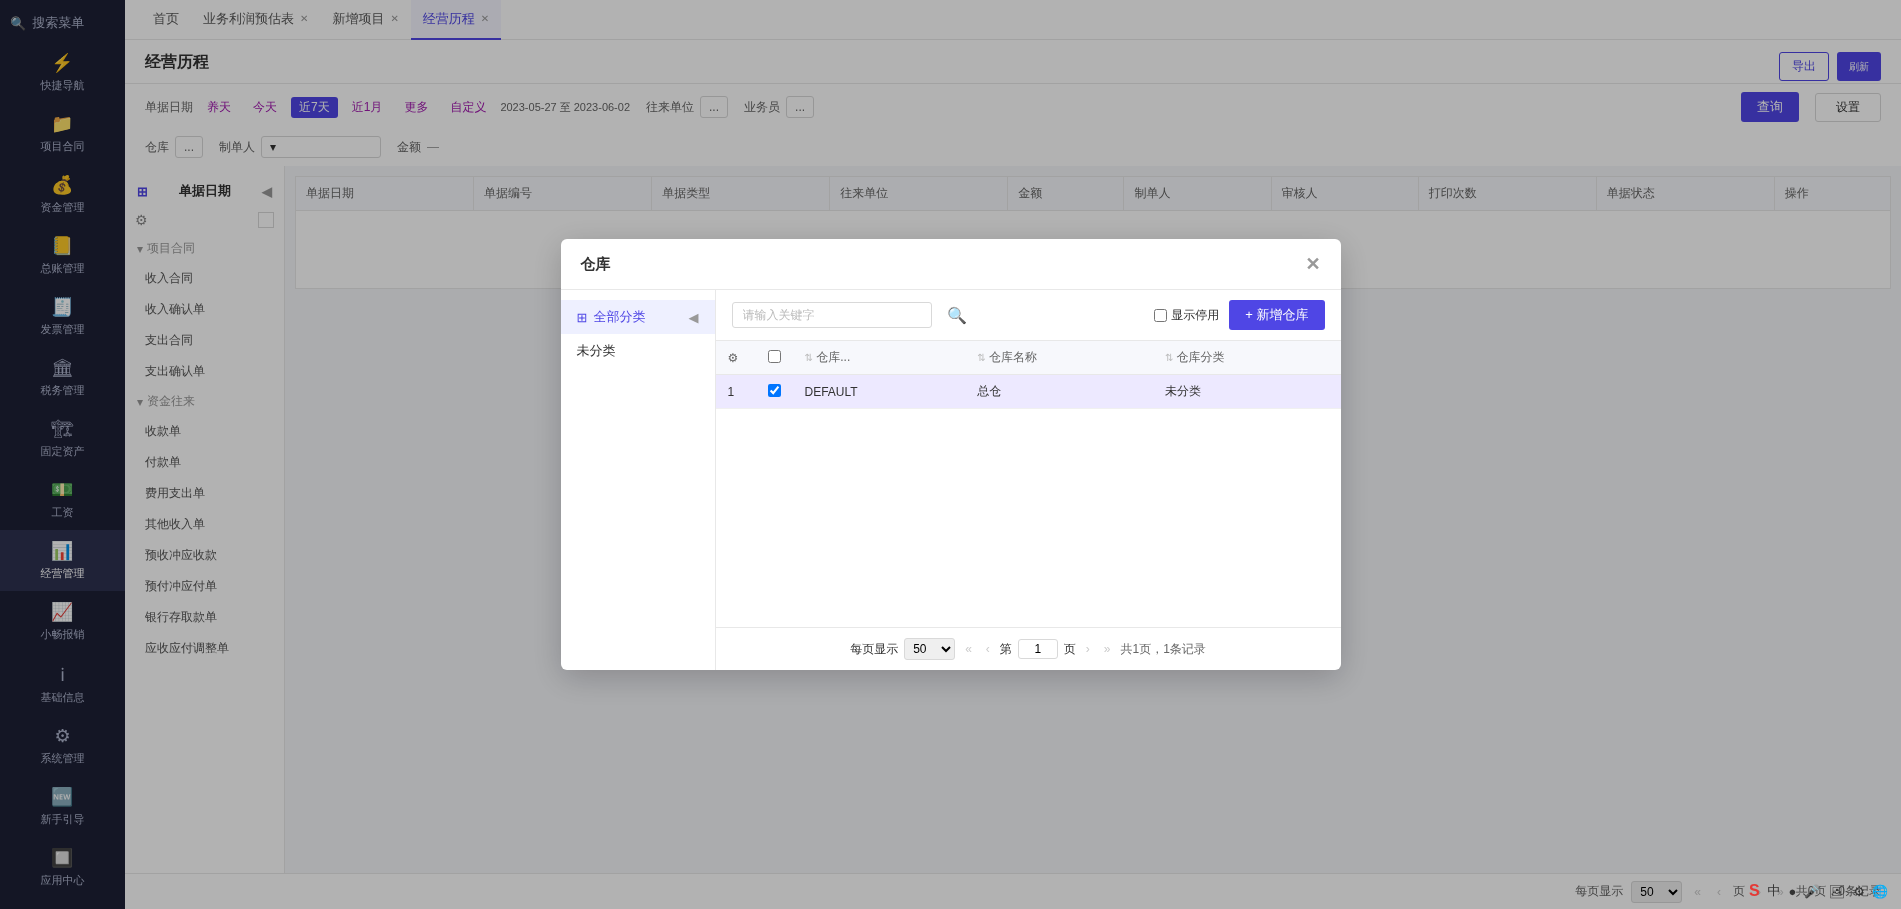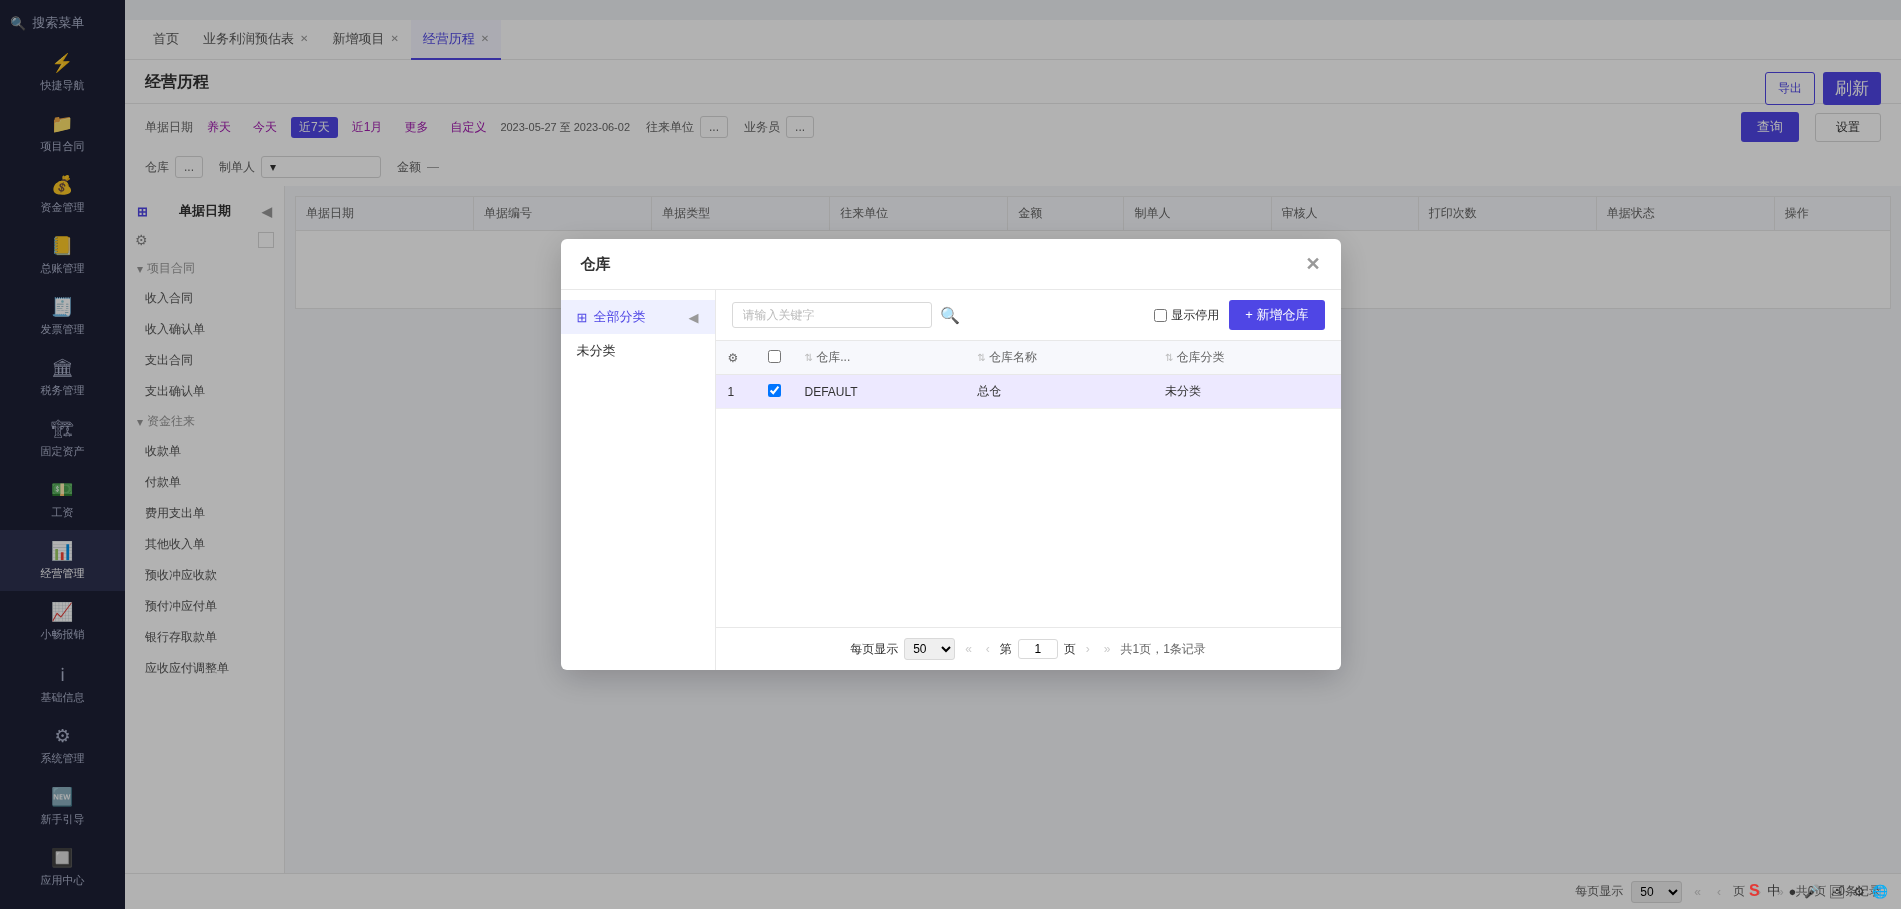--- a/index.html
+++ b/index.html
@@ -28,21 +28,20 @@
     }
 
     
     .main { margin-left: 125px; height: 909px; display: flex; flex-direction: column; }
 
     
     .tab-bar {
       background: #fff; border-bottom: 1px solid #e8e8e8;
       display: flex; align-items: center; padding: 0 16px; height: 40px;
       font-size: 13px;
-      margin-top: 20px;
     }
     .tab {
       padding: 0 12px; height: 40px; display: flex; align-items: center;
       cursor: pointer; color: #595959; border-bottom: 2px solid transparent;
       gap: 6px;
     }
     .tab.active { color: #4f46e5; border-bottom-color: #4f46e5; background: #f5f5ff; }
     .tab .close { font-size: 10px; color: #999; }
 
     
@@ -81,21 +80,21 @@
 
     
     .data-table { width: 100%; border-collapse: collapse; font-size: 12px; background: #fff; }
     .data-table th { background: #f7f8fc; border: 1px solid #e8e8e8; padding: 8px 10px; color: #666; font-weight: normal; text-align: left; }
     .data-table td { border: 1px solid #e8e8e8; padding: 8px 10px; color: #333; }
 
     
     .btn-primary { background: #4f46e5; color: #fff; border: none; border-radius: 3px; padding: 6px 16px; cursor: pointer; font-size: 13px; }
     .btn-default { background: #fff; color: #333; border: 1px solid #d9d9d9; border-radius: 3px; padding: 6px 16px; cursor: pointer; font-size: 13px; }
     .btn-export { background: #fff; color: #4f46e5; border: 1px solid #4f46e5; border-radius: 3px; padding: 5px 12px; cursor: pointer; font-size: 12px; }
-    .btn-refresh { background: #4f46e5; color: #fff; border: none; border-radius: 3px; padding: 5px 12px; cursor: pointer; font-size: 17px; }
+    .btn-refresh { background: #4f46e5; color: #fff; border: none; border-radius: 3px; padding: 5px 12px; cursor: pointer; font-size: 10px; }
     .btn-settings { background: #fff; color: #333; border: 1px solid #d9d9d9; border-radius: 3px; padding: 5px 20px; cursor: pointer; font-size: 12px; }
 
     
     .overlay {
       position: fixed; top: 0; left: 0; width: 1901px; height: 909px;
       background: rgba(0,0,0,0.3); z-index: 100;
       display: flex; align-items: center; justify-content: center;
     }
 
     
@@ -118,21 +117,21 @@
     .modal-sidebar-item {
       padding: 8px 16px; cursor: pointer; color: #333; display: flex; align-items: center; gap: 6px;
     }
     .modal-sidebar-item.active { background: #eef0ff; color: #4f46e5; }
     .modal-main { flex: 1; display: flex; flex-direction: column; }
     .modal-toolbar {
       display: flex; align-items: center; justify-content: space-between;
       padding: 10px 16px; border-bottom: 1px solid #e8e8e8; gap: 10px;
     }
     .modal-search {
-      display: flex; align-items: center; gap: 9px; flex: 1;
+      display: flex; align-items: center; gap: 16px; flex: 1;
     }
     .modal-search input {
       border: 1px solid #d9d9d9; border-radius: 3px; padding: 5px 10px;
       font-size: 12px; width: 200px; outline: none; color: #333;
     }
     .modal-search input::placeholder { color: #bbb; }
     .checkbox-label { display: flex; align-items: center; gap: 4px; font-size: 12px; color: #333; cursor: pointer; justify-content: center; }
 
     
     .modal-table-wrap { flex: 1; overflow-y: auto; }

